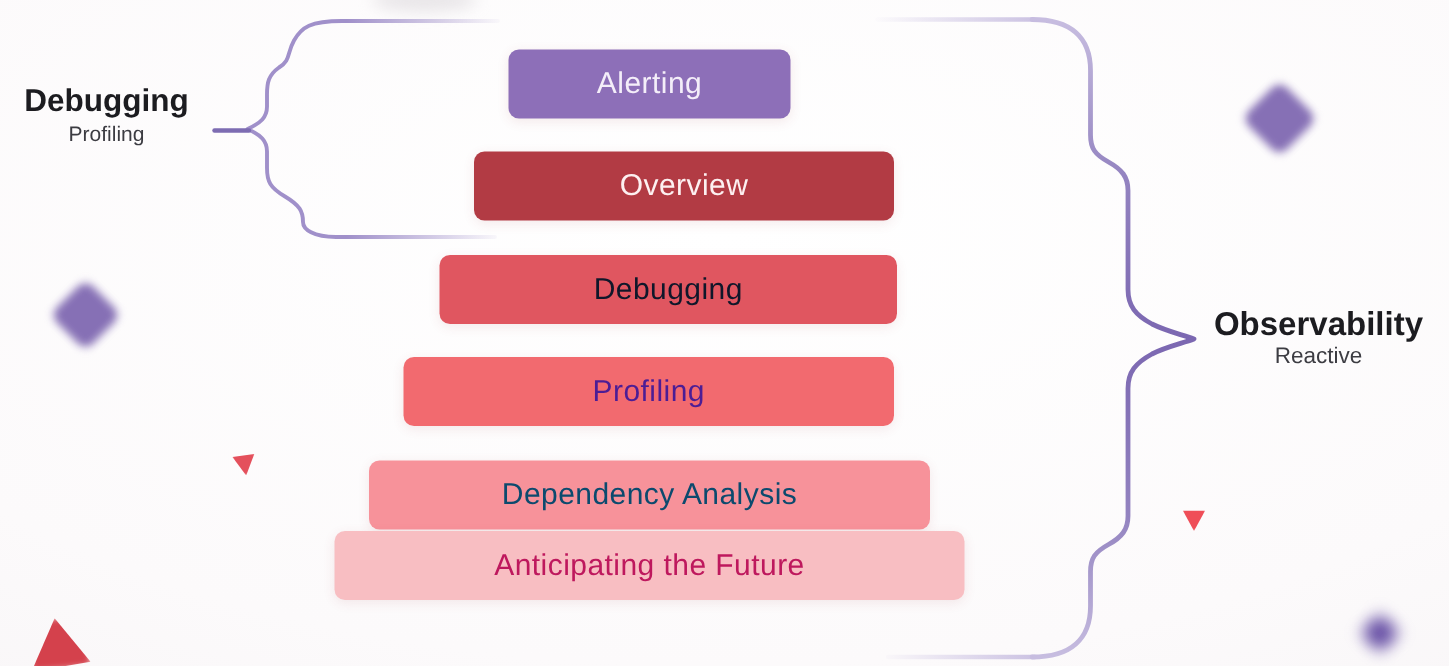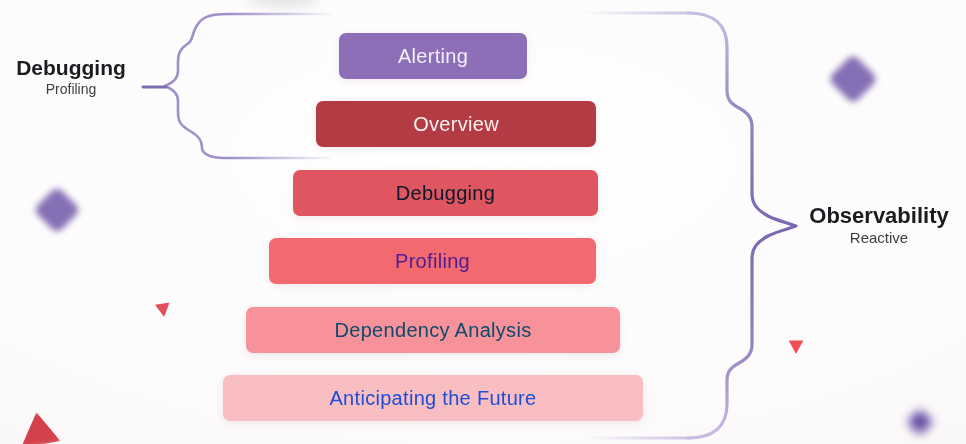--- a/index.html
+++ b/index.html
@@ -94,21 +94,21 @@
       </div>
       <div class="bar" style="left: 293px; top: 170px; width: 305px; height: 46px; background: rgb(224, 86, 96); color: #0f172a;">
         <span>Debugging</span>
       </div>
       <div class="bar" style="left: 269px; top: 238px; width: 327px; height: 46px; background: rgb(242, 106, 111); color: #4c1d95;">
         <span>Profiling</span>
       </div>
       <div class="bar" style="left: 246px; top: 307px; width: 374px; height: 46px; background: rgb(247, 146, 154); color: #0c4a6e;">
         <span>Dependency Analysis</span>
       </div>
-      <div class="bar" style="left: 223px; top: 375px; width: 420px; height: 46px; background: rgb(248, 190, 194); color: #1d4ed8;">
+      <div class="bar" style="left: 223px; top: 354px; width: 420px; height: 46px; background: rgb(248, 190, 194); color: #be185d;">
         <span>Anticipating the Future</span>
       </div>
     </div>
 
   <div class="side-label label-monitoring">
     <div class="title">Debugging</div>
     <div class="subtitle">Profiling</div>
   </div>
   <div class="side-label label-observability">
     <div class="title">Observability</div>

